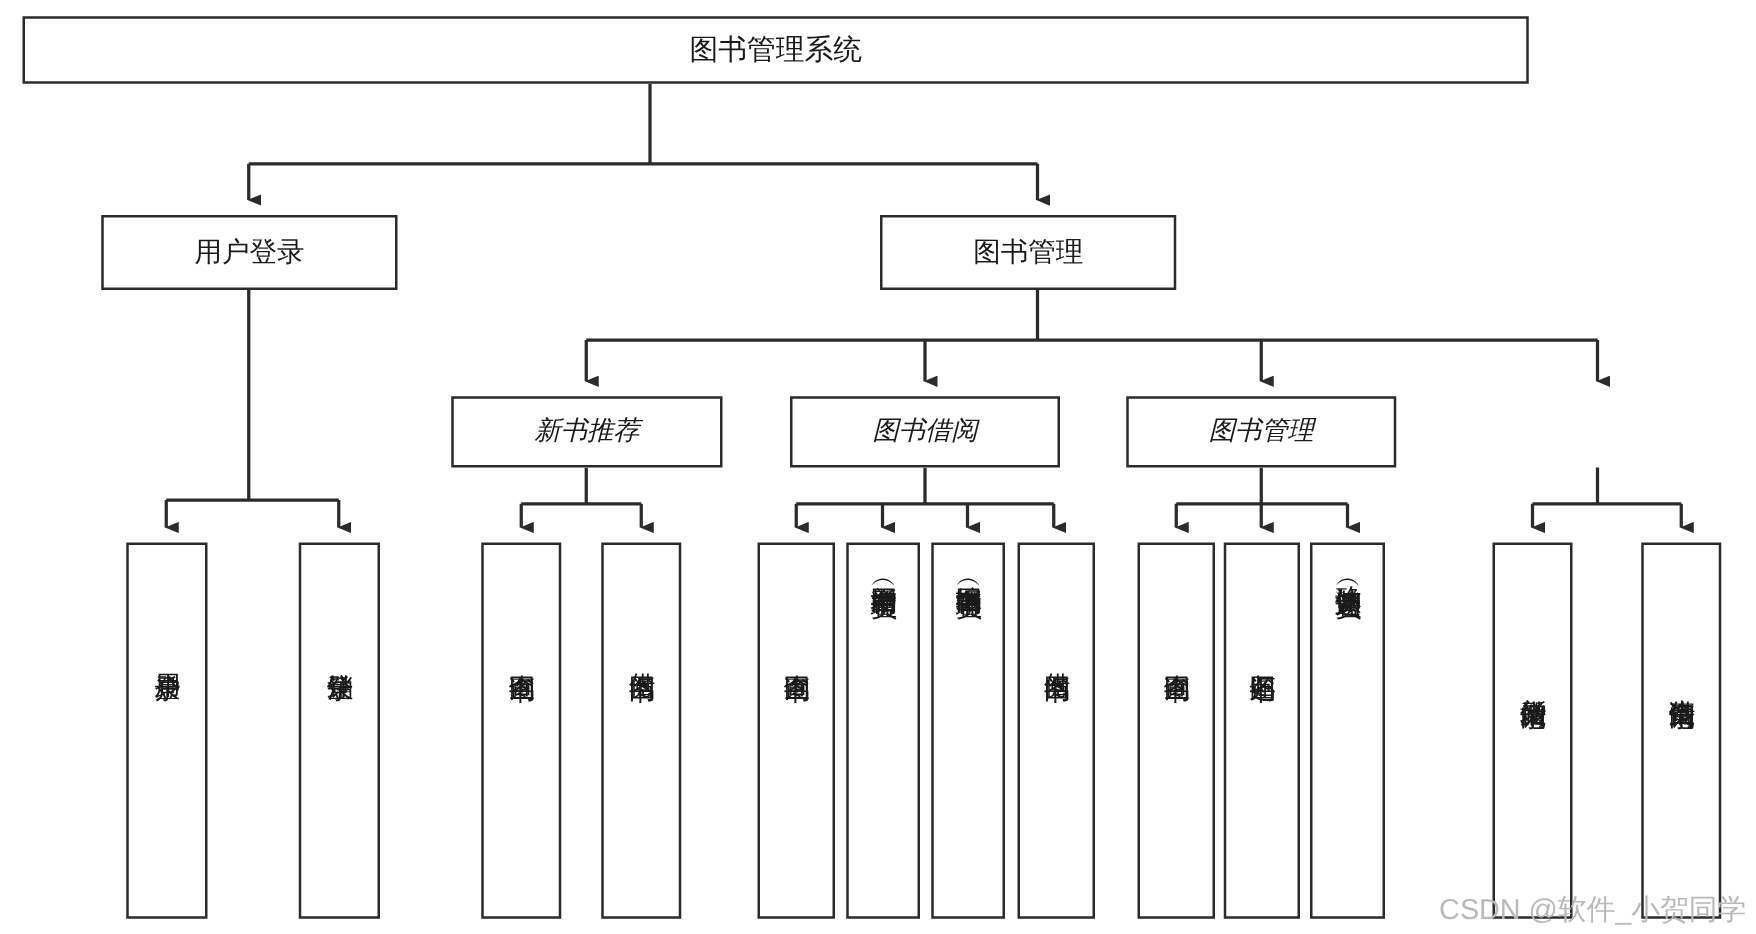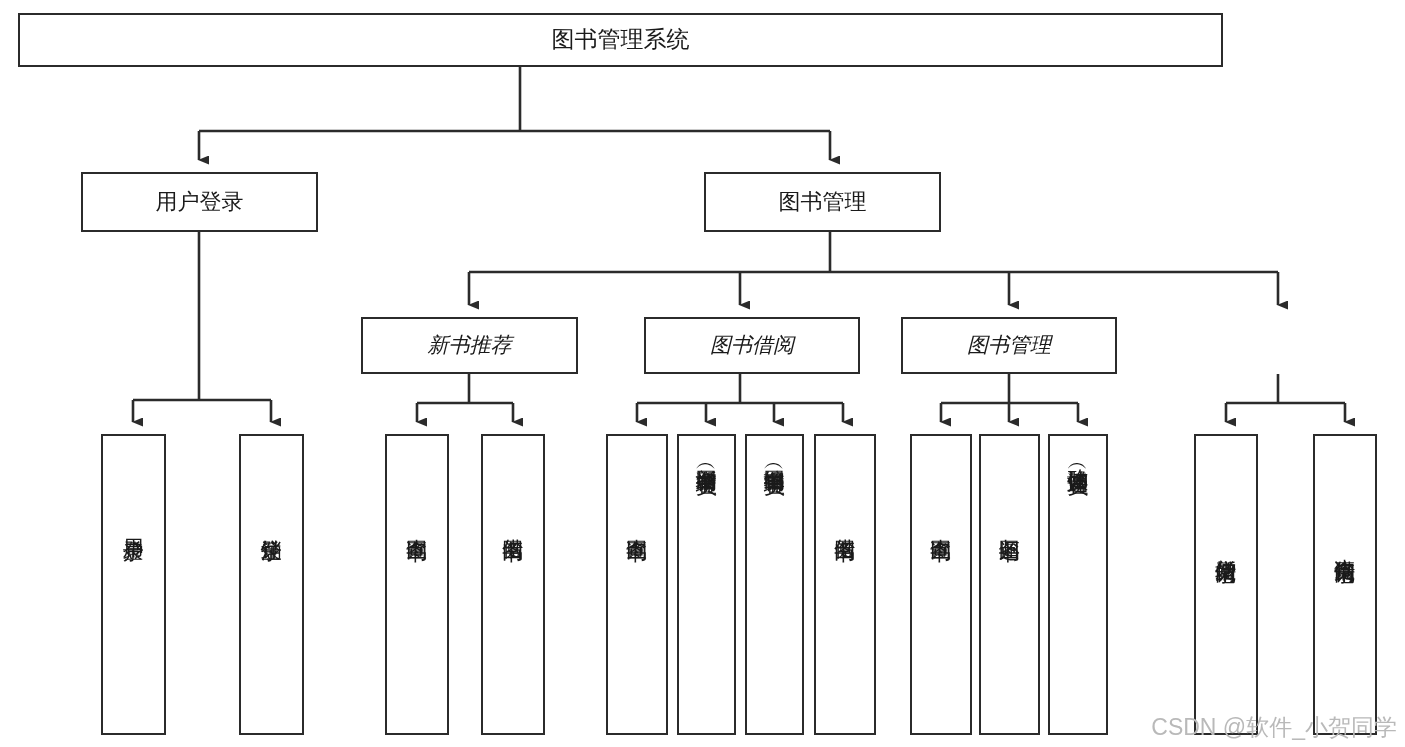--- a/index.html
+++ b/index.html
@@ -144,21 +144,21 @@
   <div class="node level-2" style="left:81px; top:172px; width:237px; height:60px;">
     <span class="node-label">用户登录</span>
   </div>
   <div class="node level-2" style="left:704px; top:172px; width:237px; height:60px;align-items:center;">
     <span class="node-label">图书管理</span>
   </div>
 
   <div class="node level-3" style="left:361px; top:317px; width:217px; height:57px;">
     <span class="node-label">新书推荐</span>
   </div>
-  <div class="node level-3" style="left:632px; top:317px; width:216px; height:57px;margin-left:12px;">
+  <div class="node level-3" style="left:632px; top:317px; width:216px; height:57px;">
     <span class="node-label">图书借阅</span>
   </div>
   <div class="node level-3" style="left:901px; top:317px; width:216px; height:57px;">
     <span class="node-label">图书管理</span>
   </div>
 
   <div class="node node-leaf leaf-mid" style="left:101px; top:434px; width:65px; height:301px;">
     <span class="node-label">用户登录</span>
   </div>
   <div class="node node-leaf leaf-mid" style="left:239px; top:434px; width:65px; height:301px;">

